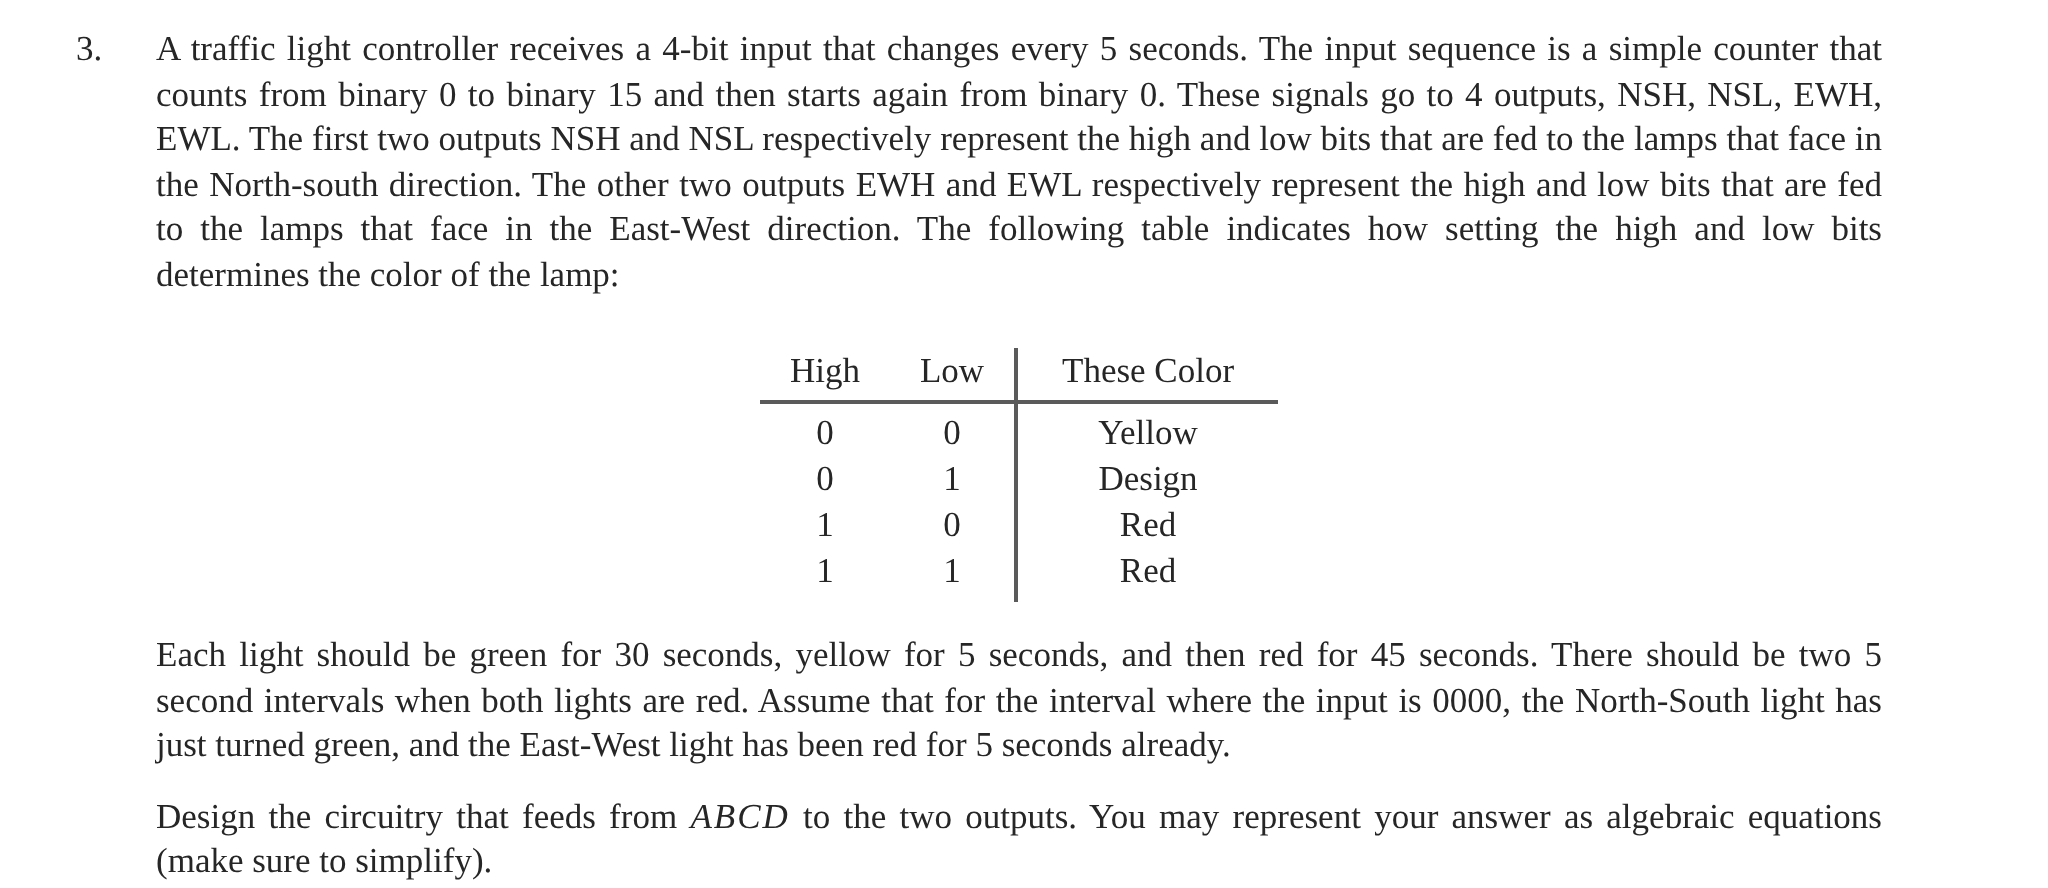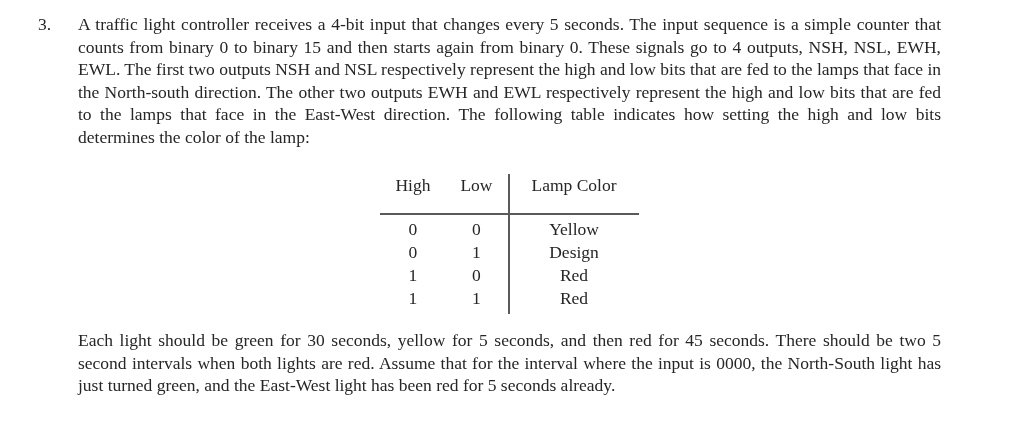--- a/index.html
+++ b/index.html
@@ -54,21 +54,21 @@
     font-size: 17.5px;
     line-height: 23px;
   }
   table.lamp-table th,
   table.lamp-table td {
     font-weight: normal;
     text-align: center;
     padding: 0 15px;
   }
   table.lamp-table thead th {
-    padding-bottom: 16px;
+    padding-bottom: 3px;
     border-bottom: 2px solid #5a5a5a;
   }
   table.lamp-table .col-color {
     border-left: 2px solid #5a5a5a;
     padding-left: 22px;
     padding-right: 22px;
   }
   table.lamp-table tbody tr:first-child td {
     padding-top: 3px;
   }
@@ -89,21 +89,21 @@
     <div class="problem-body">
 
       <p class="para">A traffic light controller receives a 4-bit input that changes every 5 seconds. The input sequence is a simple counter that counts from binary 0 to binary 15 and then starts again from binary 0. These signals go to 4 outputs, NSH, NSL, EWH, EWL. The first two outputs NSH and NSL respectively represent the high and low bits that are fed to the lamps that face in the North-south direction. The other two outputs EWH and EWL respectively represent the high and low bits that are fed to the lamps that face in the East-West direction. The following table indicates how setting the high and low bits determines the color of the lamp:</p>
 
       <div class="table-wrap">
         <table class="lamp-table">
           <thead>
             <tr>
               <th>High</th>
               <th>Low</th>
-              <th class="col-color">Lamp Color</th>
+              <th class="col-color">These Color</th>
             </tr>
           </thead>
           <tbody>
             <tr>
               <td>0</td>
               <td>0</td>
               <td class="col-color">Yellow</td>
             </tr>
             <tr>
               <td>0</td>
@@ -119,16 +119,17 @@
               <td>1</td>
               <td>1</td>
               <td class="col-color">Red</td>
             </tr>
           </tbody>
         </table>
       </div>
 
       <p class="para">Each light should be green for 30 seconds, yellow for 5 seconds, and then red for 45 seconds. There should be two 5 second intervals when both lights are red. Assume that for the interval where the input is 0000, the North-South light has just turned green, and the East-West light has been red for 5 seconds already.</p>
 
+      <p class="para"><span>Design the circuitry that feeds from </span><span class="math-var">ABCD</span><span> to the two outputs. You may represent your answer as algebraic equations (make sure to simplify).</span></p>
 
     </div>
   </div>
 </div>
 
 </body></html>

